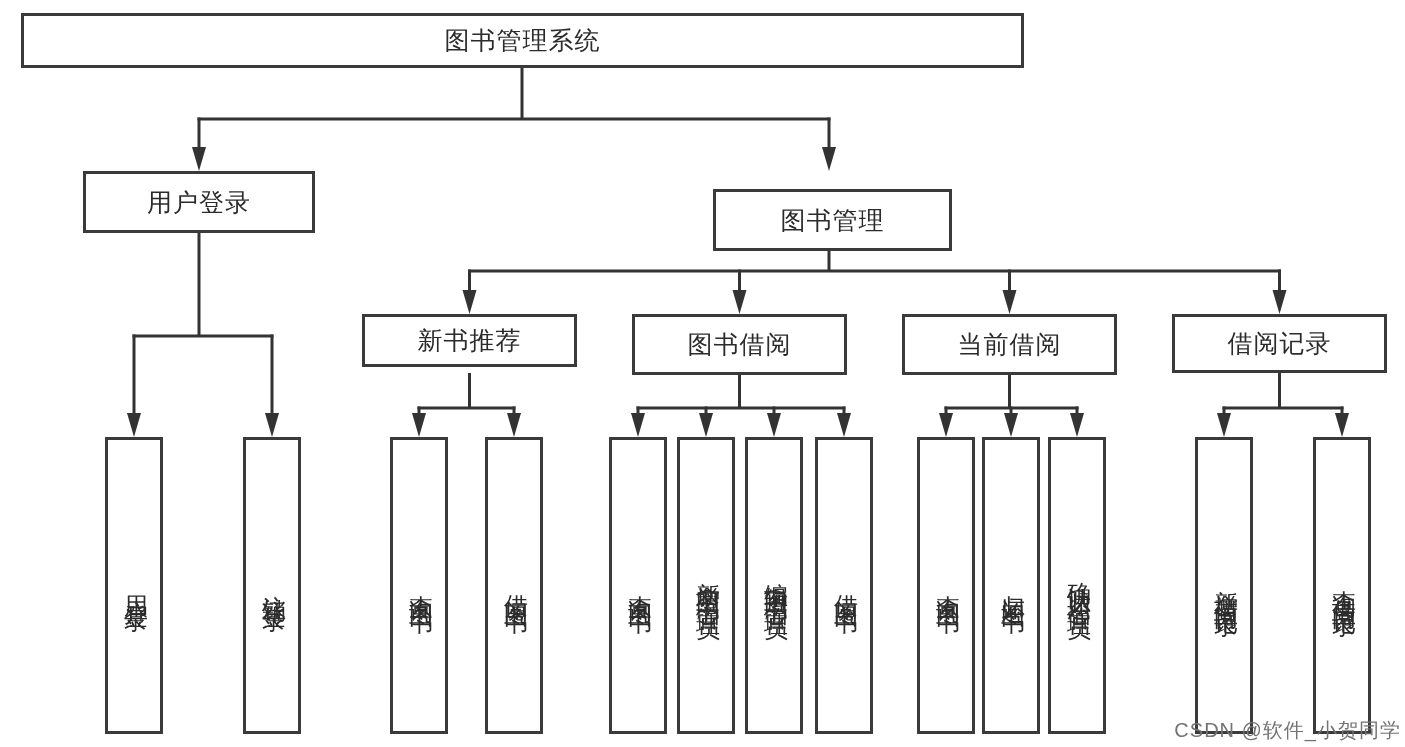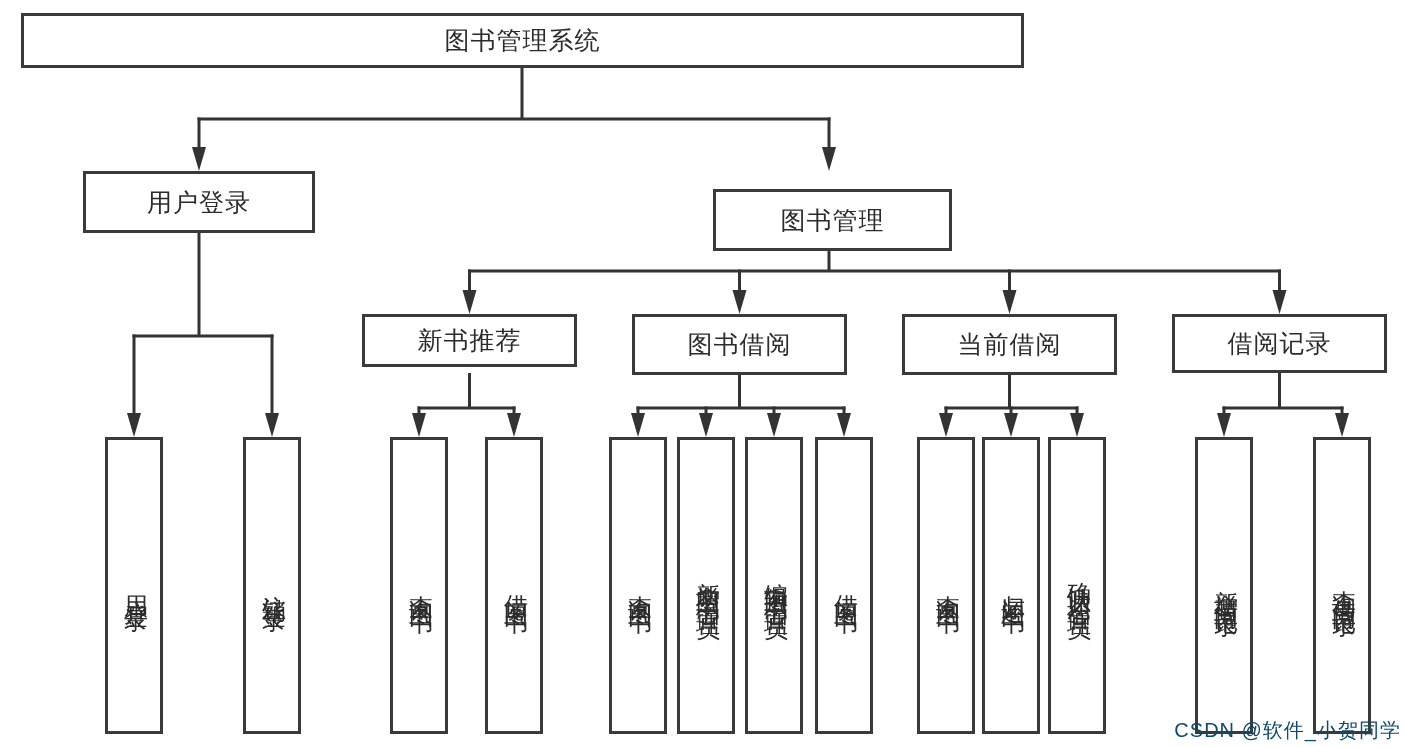--- a/index.html
+++ b/index.html
@@ -18,21 +18,21 @@
     color:#2b2b2b;
     font-family:Liberation Mono, monospace;
   }
   .node .lbl{font-size:25px;letter-spacing:1px;white-space:nowrap;}
   .node.v .lbl{
     writing-mode:vertical-rl;text-orientation:mixed;
     font-size:24px;letter-spacing:5px;line-height:1;white-space:normal;
   }
   #watermark{
     position:absolute;right:4px;bottom:3px;z-index:3;
-    font-size:20px;color:#0c4a6e;letter-spacing:1px;white-space:nowrap;
+    font-size:20px;color:#737373;letter-spacing:1px;white-space:nowrap;
   }
 </style>
 </head>
 <body>
 
 <svg id="connector-layer" width="1405" height="747" viewBox="0 0 1405 747">
   <g>
     <line x1="522" y1="66" x2="522" y2="119"></line>
     <line x1="197.5" y1="119" x2="830.5" y2="119"></line>
     <line x1="199" y1="117.5" x2="199" y2="149"></line>

